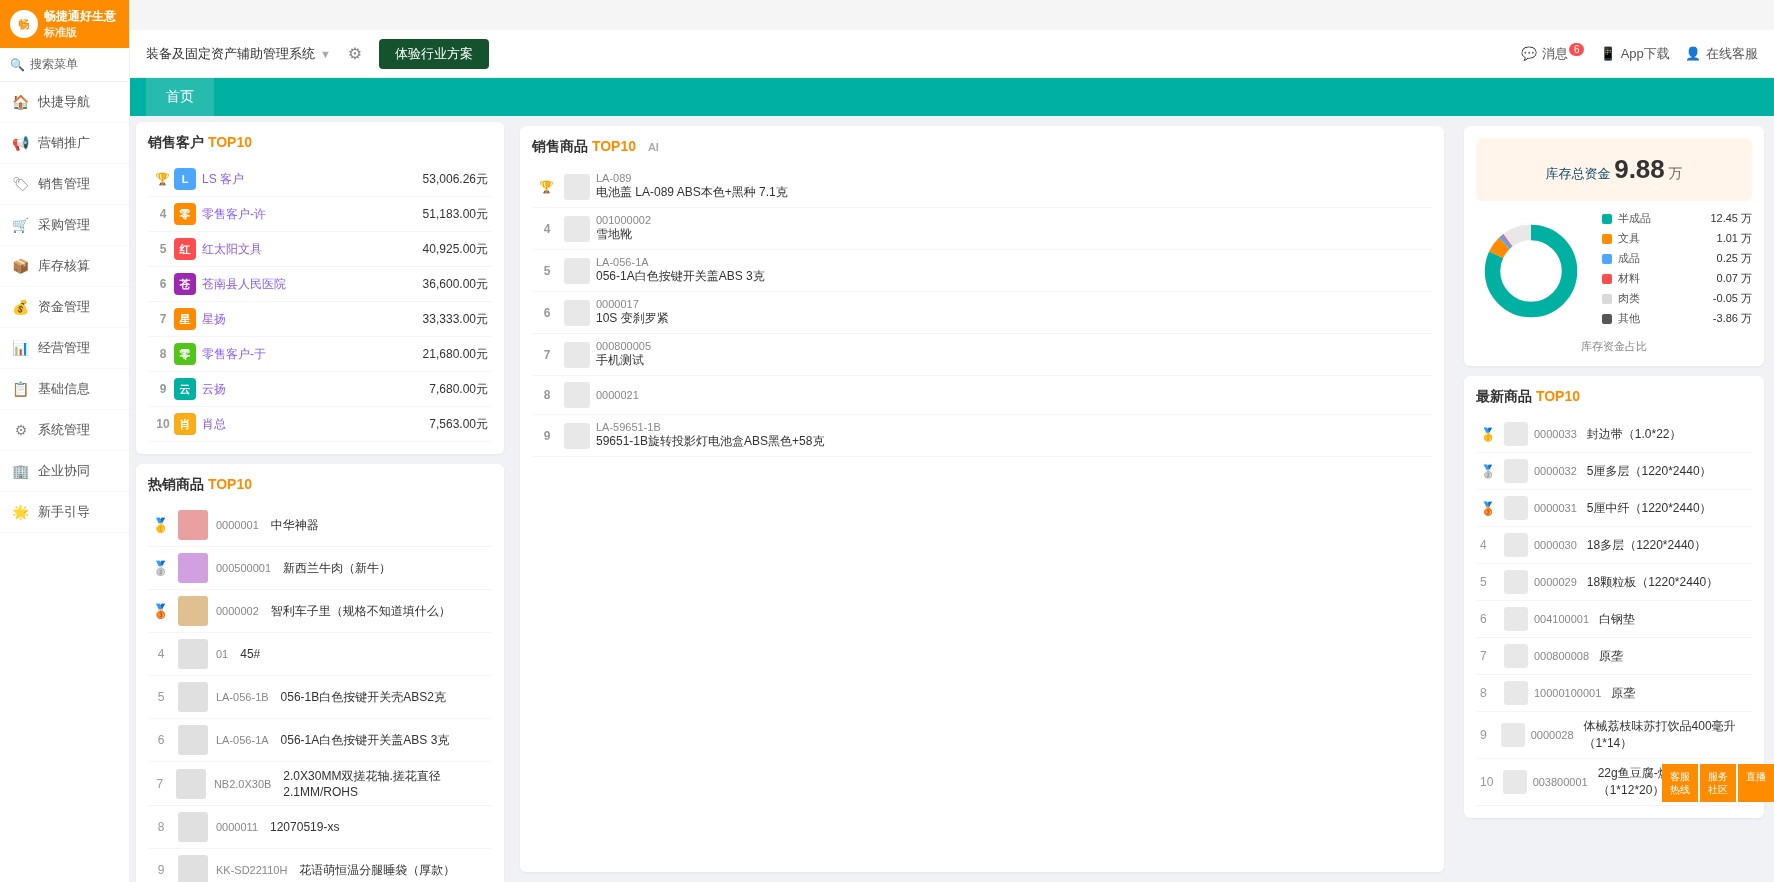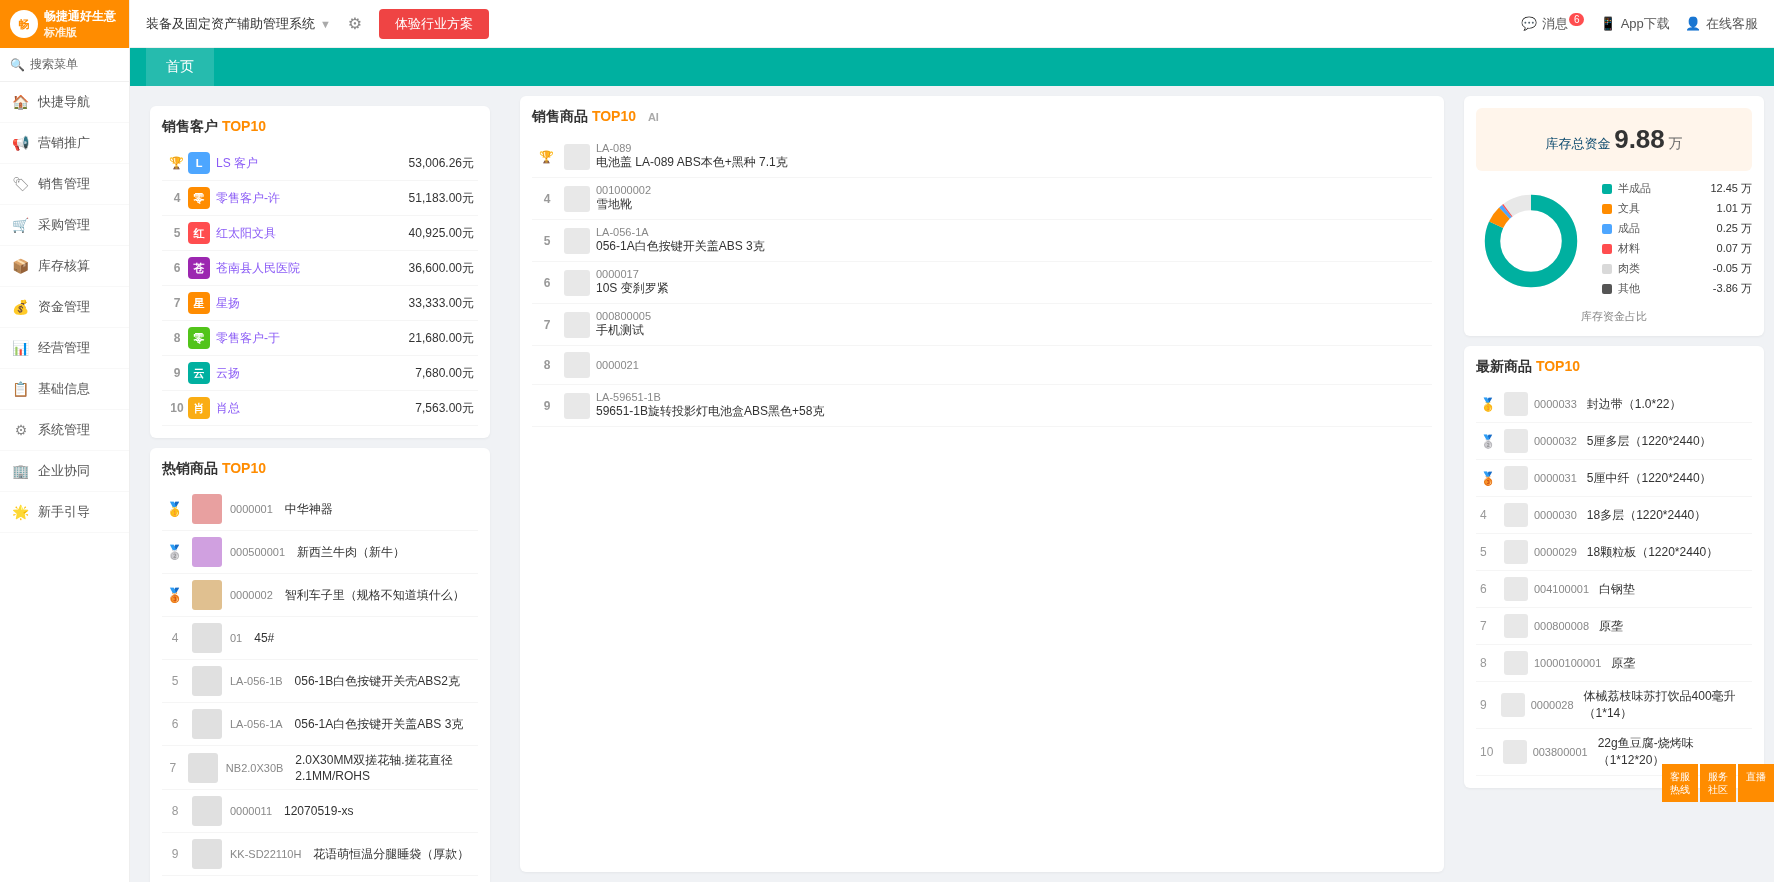--- a/index.html
+++ b/index.html
@@ -59,20 +59,21 @@
       font-size: 14px;
       color: #888;
     }
 
     
     .main-content {
       flex: 1;
       display: flex;
       flex-direction: column;
       overflow: hidden;
+      margin-top: 30px;
     }
 
     
     .top-bar {
       height: 48px;
       background: #fff;
       display: flex;
       align-items: center;
       padding: 0 16px;
       gap: 10px;
@@ -85,21 +86,21 @@
       cursor: pointer;
     }
     .top-bar-selector .arrow { color: #aaa; font-size: 11px; }
     .top-bar-gear {
       width: 28px; height: 28px;
       display: flex; align-items: center; justify-content: center;
       cursor: pointer; color: #888;
       font-size: 16px;
     }
     .top-bar-trial-btn {
-      background: #ef4444;
+      background: #14532d;
       color: #fff;
       border: none;
       padding: 6px 16px;
       border-radius: 4px;
       cursor: pointer;
       font-size: 13px;
     }
     .top-bar-actions {
       display: flex; align-items: center; gap: 16px;
       font-size: 13px; color: #555;
@@ -142,21 +143,21 @@
       overflow-y: auto;
       display: flex;
       gap: 0;
       background: #f0f2f5;
     }
 
     
     .left-panel {
       width: 380px;
       flex-shrink: 0;
-      padding: 20px;
+      padding: 6px;
       display: flex;
       flex-direction: column;
       gap: 10px;
     }
 
     
     .middle-panel {
       flex: 1;
       padding: 10px;
       display: flex;

